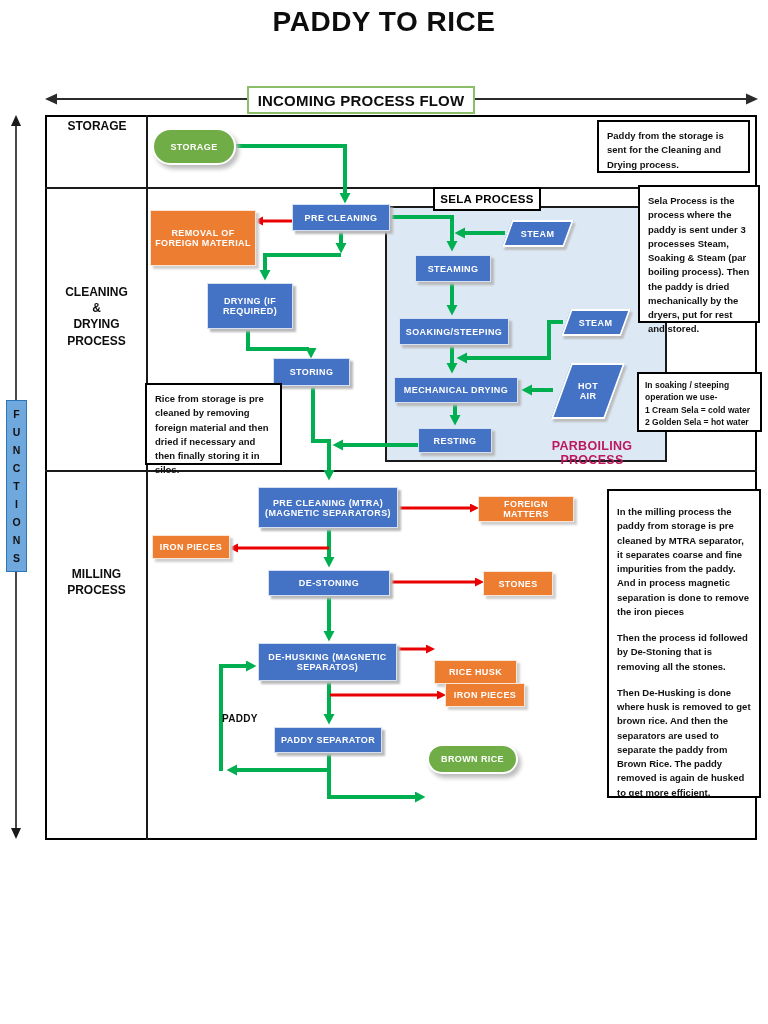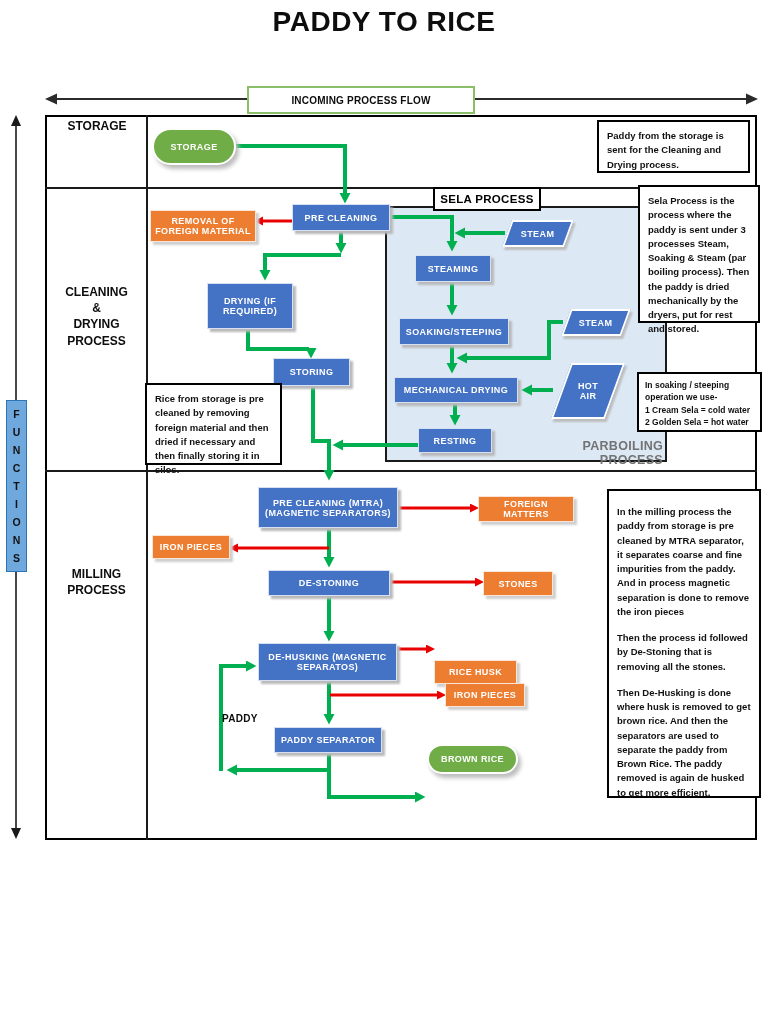--- a/index.html
+++ b/index.html
@@ -25,22 +25,22 @@
   .pat{transform:skewX(20deg);display:block;}
   .note{background:#fff;border:2.5px solid #000;font-size:9.5px;font-weight:700;
         line-height:1.5;padding:7px 8px;color:#111;}
   .note p{margin:0 0 12px 0;}
   .note p:last-child{margin:0;}
   .pre{white-space:pre-line;}
   .rowlab{font-weight:700;font-size:12px;color:#0d0d0d;text-align:center;line-height:1.35;}
   .selabg{background:#DCE8F4;border:2px solid #1a1a1a;}
   .selatitle{background:#fff;border:2px solid #000;font-weight:700;font-size:11.5px;
         display:flex;align-items:center;justify-content:center;letter-spacing:.3px;}
-  .bigcap{font-weight:700;font-size:12.5px;color:#737373;letter-spacing:.3px;text-align:right;}
-  .inbox{background:#fff;border:2px solid #8CBE6A;font-weight:700;font-size:10px;
+  .bigcap{font-weight:700;font-size:12.5px;color:#be185d;letter-spacing:.3px;text-align:center;}
+  .inbox{background:#fff;border:2px solid #8CBE6A;font-weight:700;font-size:15px;
         display:flex;align-items:center;justify-content:center;letter-spacing:.2px;color:#0d0d0d;}
   .fx{background:#6FA8DC;border:1.5px solid #2E75B6;display:flex;flex-direction:column;
       align-items:center;justify-content:space-around;font-weight:700;font-size:10.5px;
       color:#111;padding:4px 0;}
   svg.conn{position:absolute;left:0;top:0;pointer-events:none;}
 </style>
 </head>
 <body>
 
 <div class="page">
@@ -124,21 +124,21 @@
       <path d="M329 548 H235" marker-end="url(#mr)"></path>
       <path d="M390 582 H478" marker-end="url(#mr)"></path>
       <path d="M397 649 H429" marker-end="url(#mr)"></path>
       <path d="M330 695 H440" marker-end="url(#mr)"></path>
     </g>
   </svg>
 
   <div class="abs st" style="left:152px;top:128px;width:84px;height:37px;">STORAGE</div>
   <div class="abs note" style="left:597px;top:120px;width:153px;height:53px;">Paddy from the storage is sent for the Cleaning and Drying process.</div>
 
-  <div class="abs ob" style="left:150px;top:210px;width:106px;height:32px;">REMOVAL OF FOREIGN MATERIAL</div>
+  <div class="abs ob" style="left:150px;top:210px;width:106px;height:56px;">REMOVAL OF FOREIGN MATERIAL</div>
   <div class="abs nb" style="left:292px;top:204px;width:98px;height:27px;text-align:center;">PRE CLEANING</div>
   <div class="abs nb" style="left:207px;top:283px;width:86px;height:46px;">DRYING (IF REQUIRED)</div>
   <div class="abs nb" style="left:273px;top:358px;width:77px;height:28px;">STORING</div>
   <div class="abs note" style="left:145px;top:383px;width:137px;height:82px;">Rice from storage is pre cleaned by removing foreign material and then dried if necessary and then finally storing it in silos.</div>
 
   <div class="abs pa" style="left:507px;top:220px;width:62px;height:27px;">
       <span class="pat">STEAM</span>
     </div>
   <div class="abs nb" style="left:415px;top:255px;width:76px;height:27px;">STEAMING</div>
   <div class="abs nb" style="left:399px;top:318px;width:110px;height:27px;">SOAKING/STEEPING</div>

